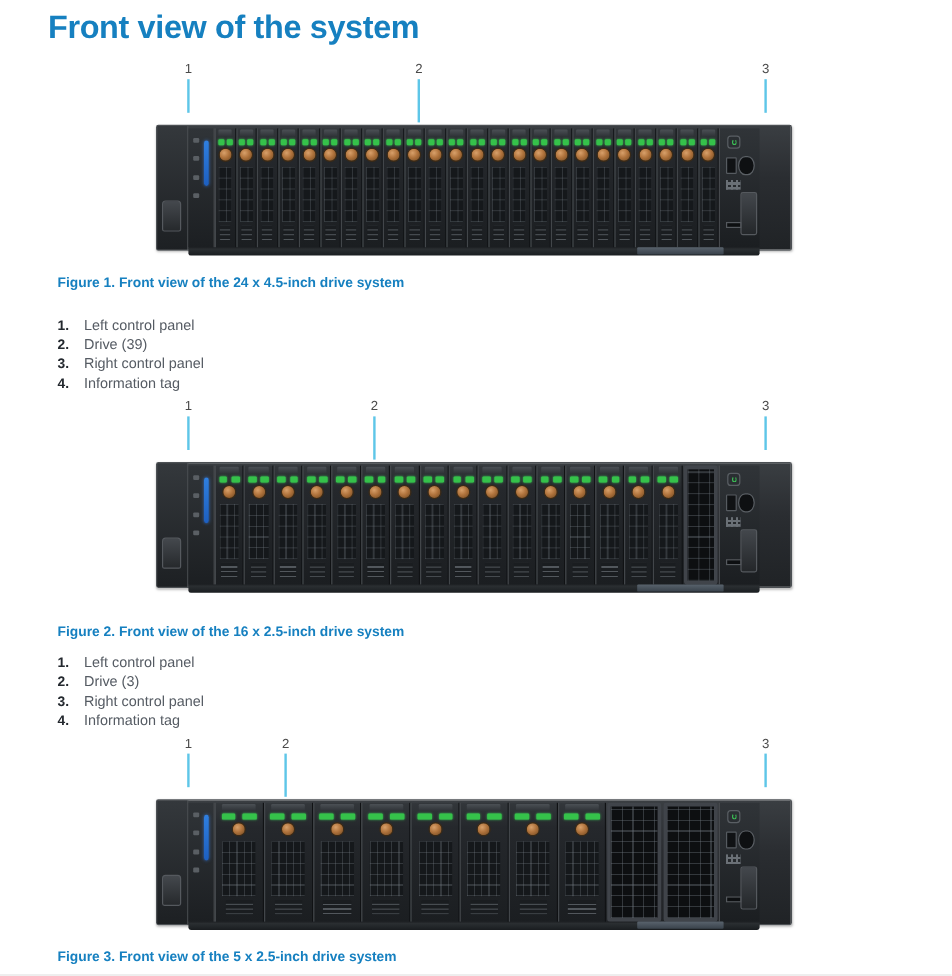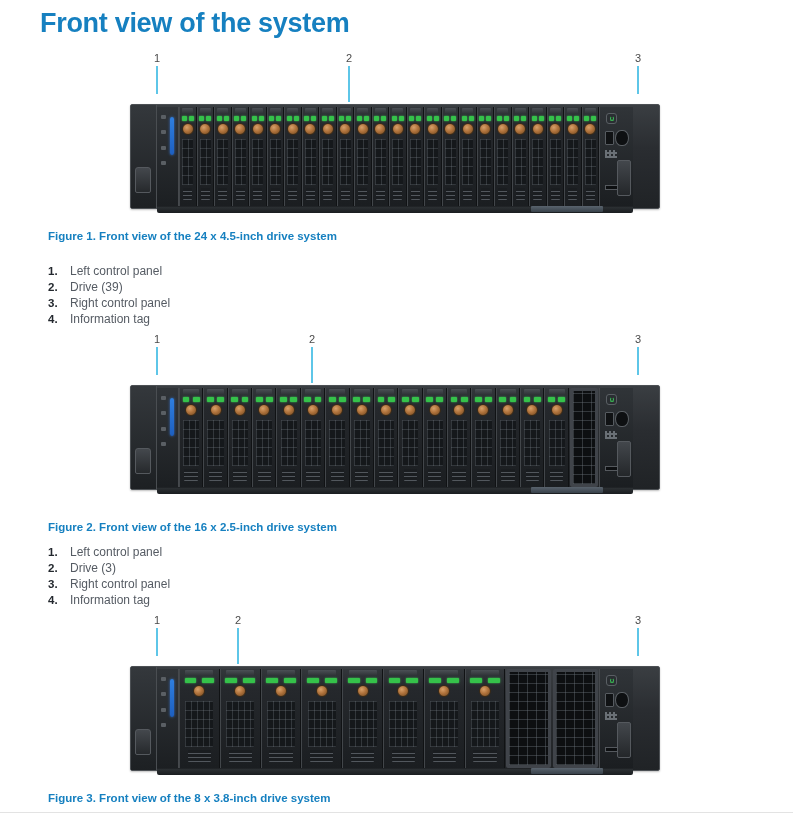--- a/index.html
+++ b/index.html
@@ -971,16 +971,16 @@
           <div class="micro-grid"></div>
           <div class="idrac-port"></div>
           <div class="rcp-handle"></div>
         </div>
 
         <div class="chassis-foot"></div>
         <div class="info-tag" style="left:400px; width:72px;"></div>
       </div>
     </div>
 
-    <div class="caption" style="top:178px;">Figure 3. Front view of the 8 x 3.8-inch drive system</div>
+    <div class="caption" style="top:178px;">Figure 3. Front view of the 5 x 2.5-inch drive system</div>
   </div>
 
 </div>
 
 </body></html>

